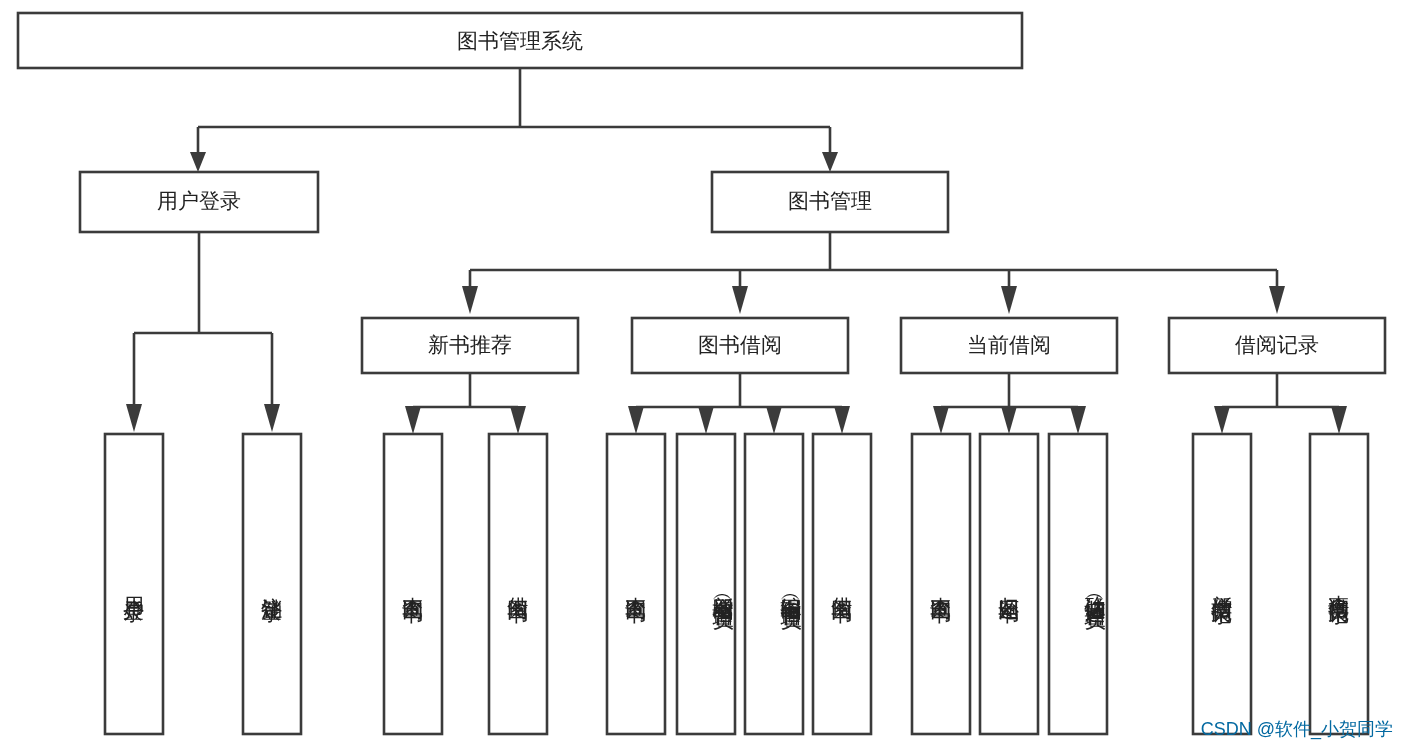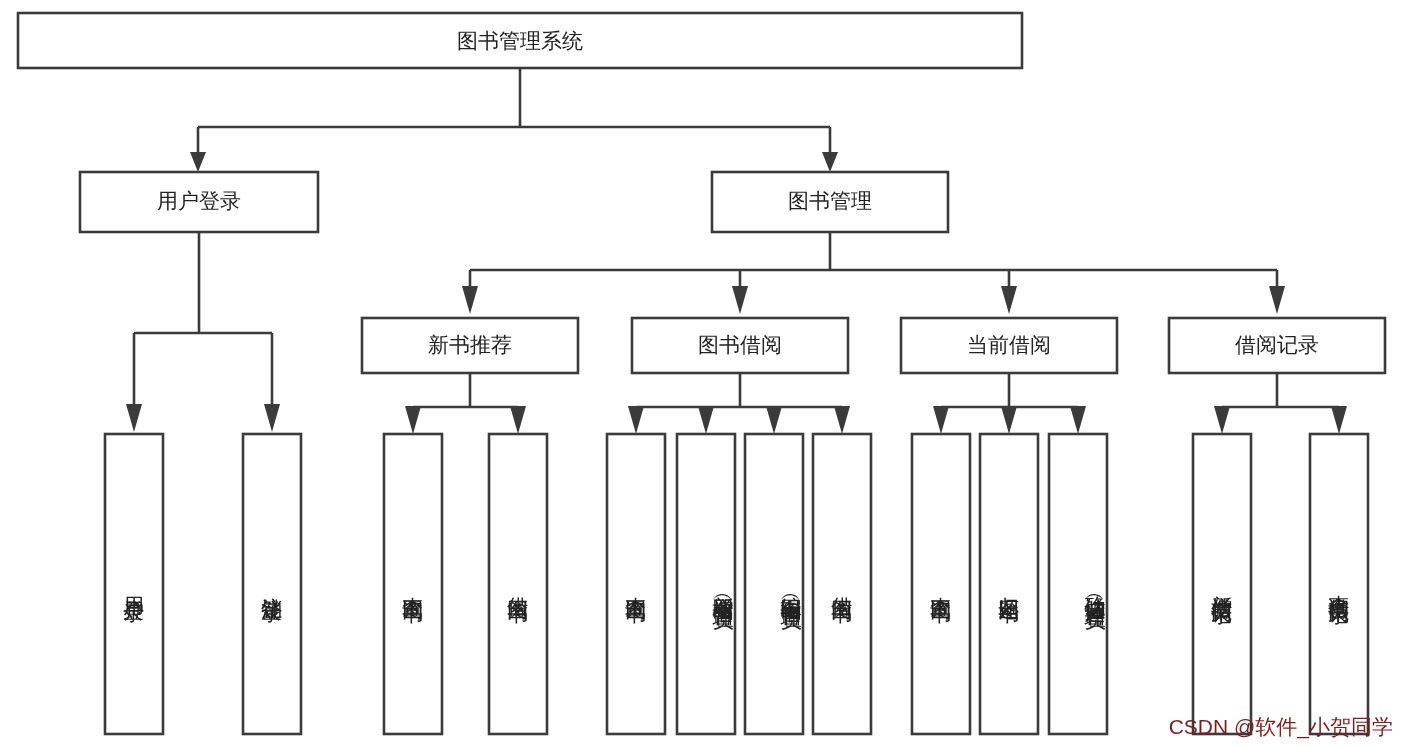--- a/index.html
+++ b/index.html
@@ -63,22 +63,22 @@
     justify-content: center;
     text-align: center;
     white-space: nowrap;
     user-select: none;
   }
   .watermark {
     position: absolute;
     right: 12px;
     bottom: 6px;
     font-family: "Liberation Sans", "DejaVu Sans", sans-serif;
-    font-size: 21px;
-    color: #7f1d1d;
+    font-size: 18px;
+    color: #0369a1;
     white-space: nowrap;
     user-select: none;
     text-align: center;
   }
 </style>
 </head>
 <body>
 
 <div id="diagram-root">
 

